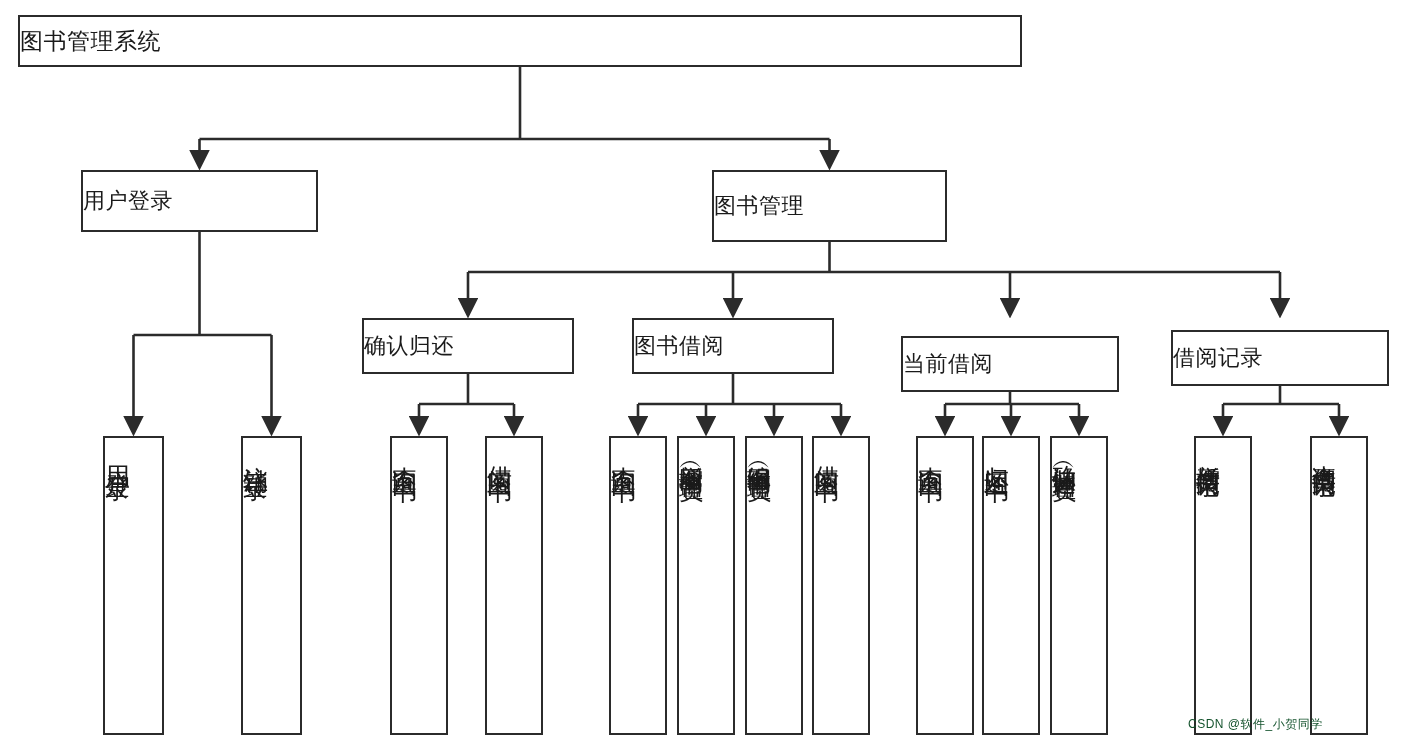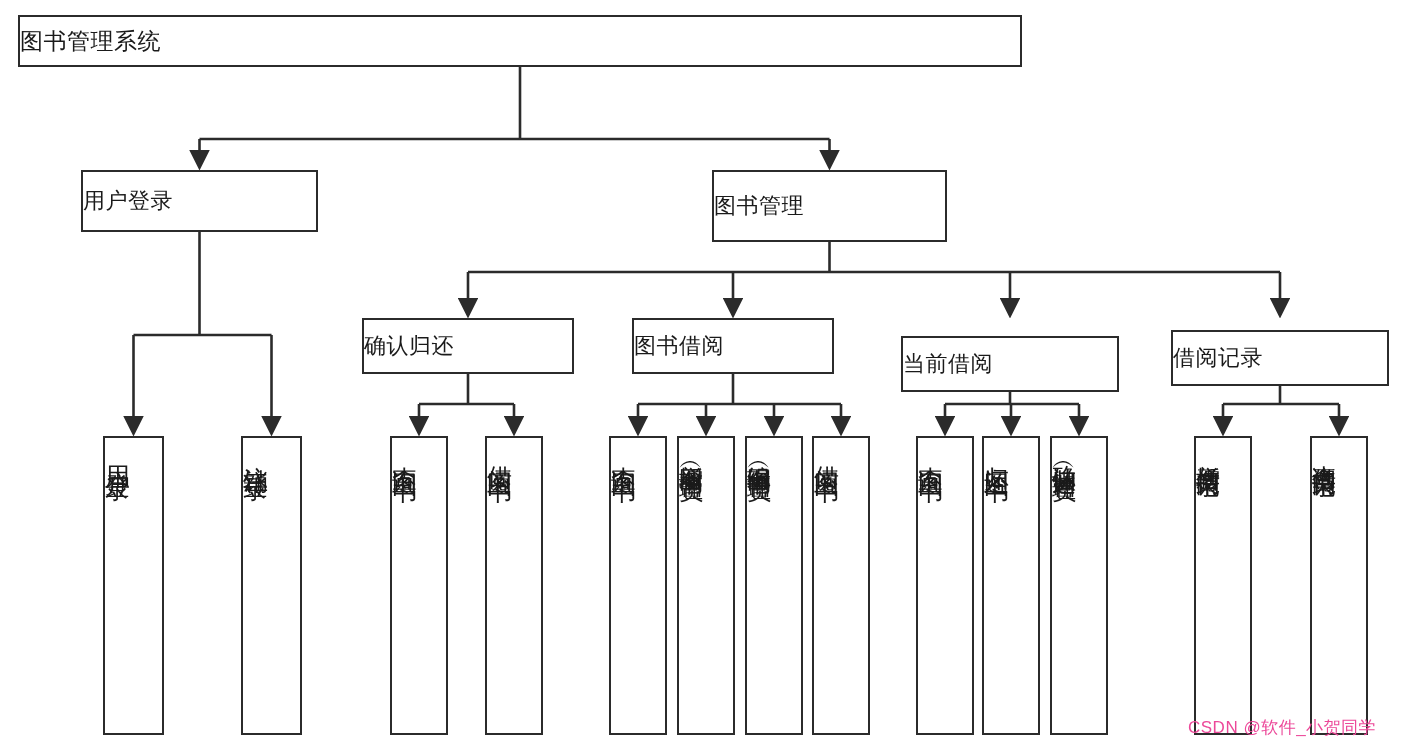--- a/index.html
+++ b/index.html
@@ -60,22 +60,22 @@
     line-height: 1.0;
     letter-spacing: 4px;
     white-space: nowrap;
   }
   .node.vert.tall .lbl {
     font-size: 24px;
     letter-spacing: 2px;
   }
   .watermark {
     position: absolute;
-    font-size: 17px;
-    color: #ec4899;
+    font-size: 12px;
+    color: #14532d;
     white-space: nowrap;
     z-index: 3;
     letter-spacing: 0.5px;
   }
 </style>
 </head>
 <body>
 
 <div id="canvas">
 

